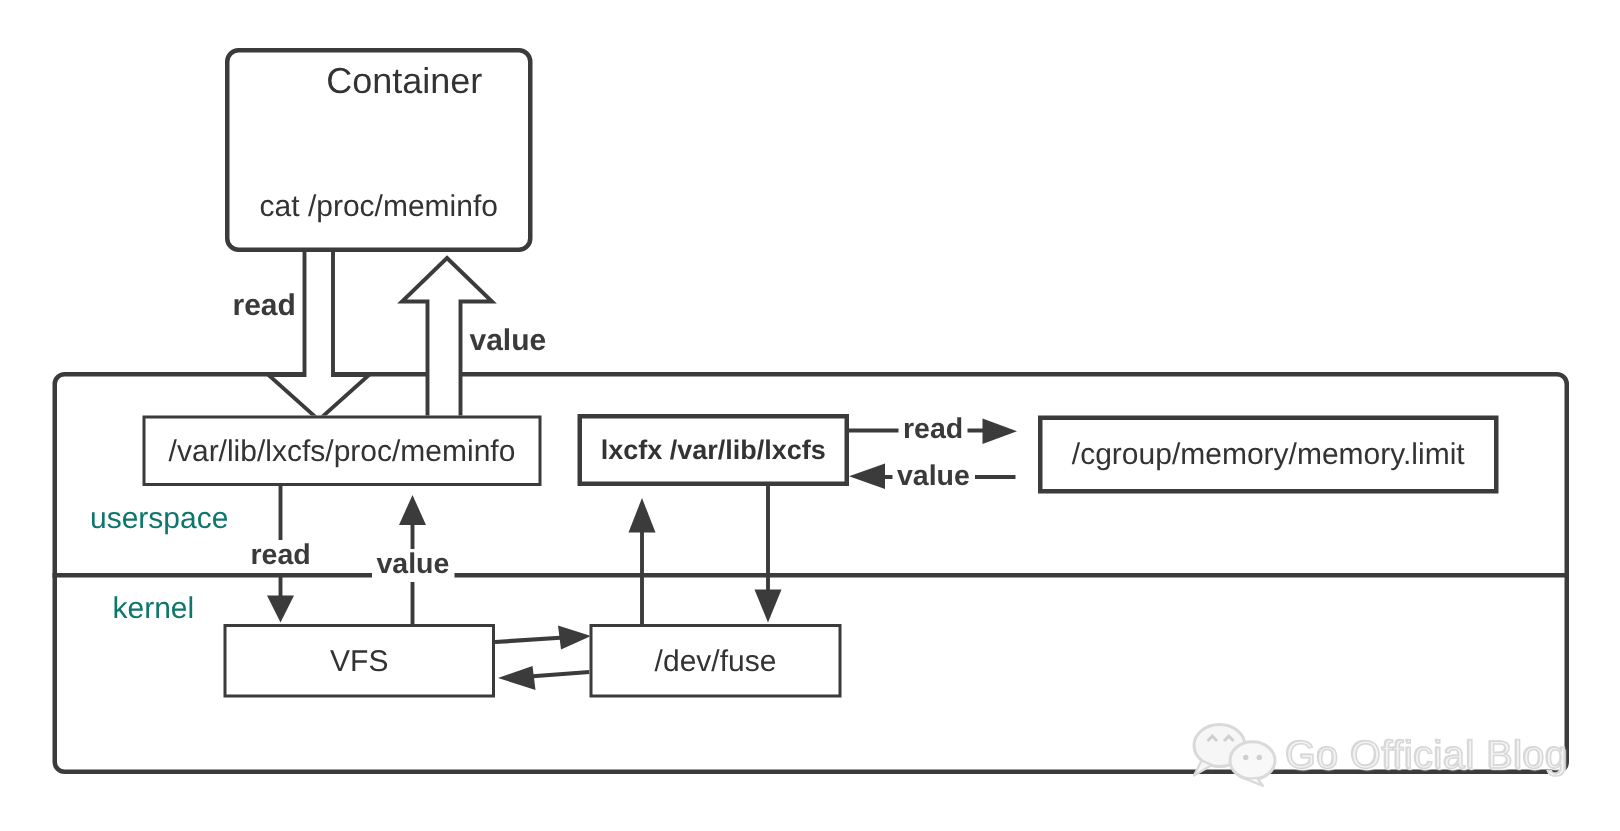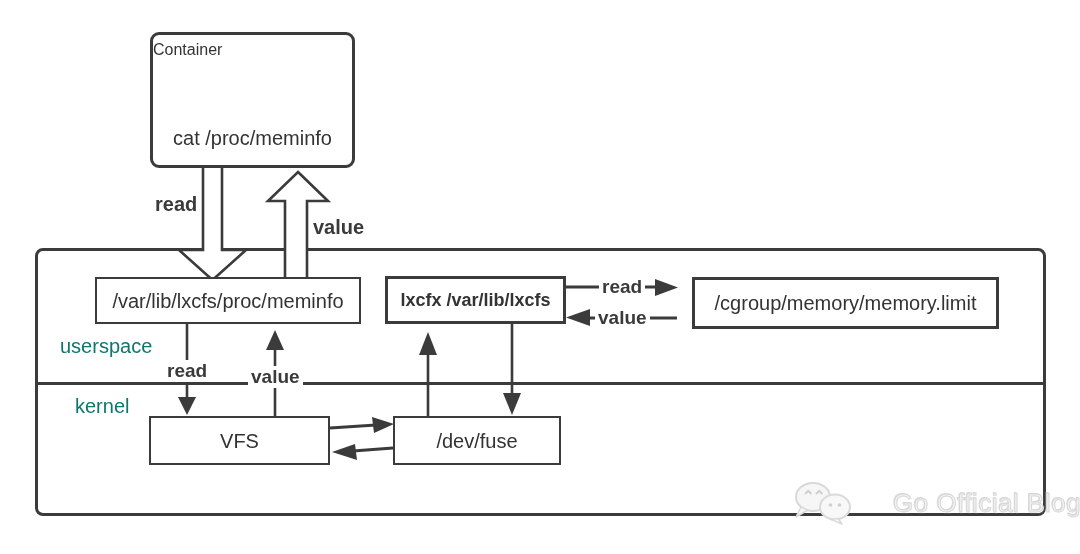--- a/index.html
+++ b/index.html
@@ -31,30 +31,29 @@
     position:absolute;font-size:19px;color:#3a3a3a;background:#ffffff;
     padding:0 3px;z-index:4;line-height:1.15;font-weight:bold;
   }
   #arrows{position:absolute;left:0;top:0;z-index:2;}
   #container-box{
     position:absolute;left:150px;top:32px;width:205px;height:136px;
     background:#fff;border:3px solid var(--line);border-radius:9px;
     box-sizing:border-box;z-index:3;
   }
   #container-box .title{
-    position:absolute;top:6px;left:0;width:100%;font-size:16px;
+    position:absolute;top:6px;left:0;width:100%;text-align:center;font-size:24px;padding-left:17px;
   }
   #container-box .command{
     position:absolute;top:92px;left:0;width:100%;text-align:center;font-size:20px;
   }
   #lxcfs-box{font-weight:bold;font-size:18px;}
   #watermark{
     position:absolute;left:791px;top:481px;display:flex;align-items:center;
     z-index:5;
-    gap:36px;
   }
   #watermark-text{
     font-size:26px;letter-spacing:0.5px;color:#f3f3f3;
     -webkit-text-stroke:1px #d7d7d7;
     text-shadow:1px 1px 1px #ffffff, -1px -1px 0 #dadada;
     white-space:nowrap;
   }
 </style>
 </head>
 <body>

